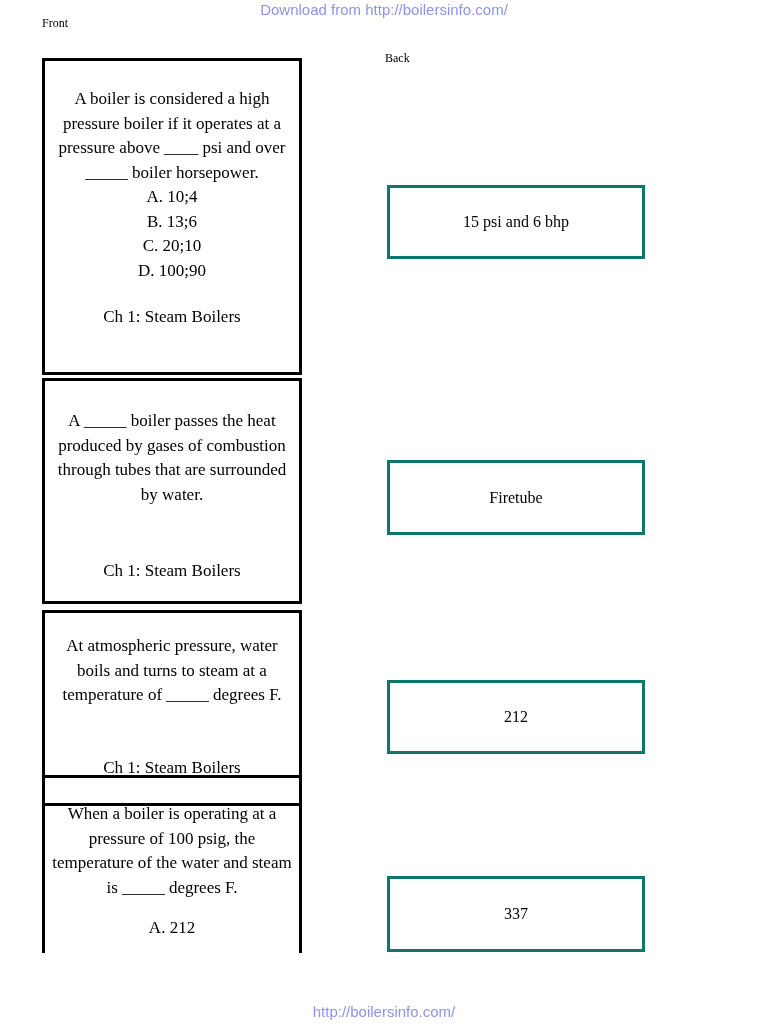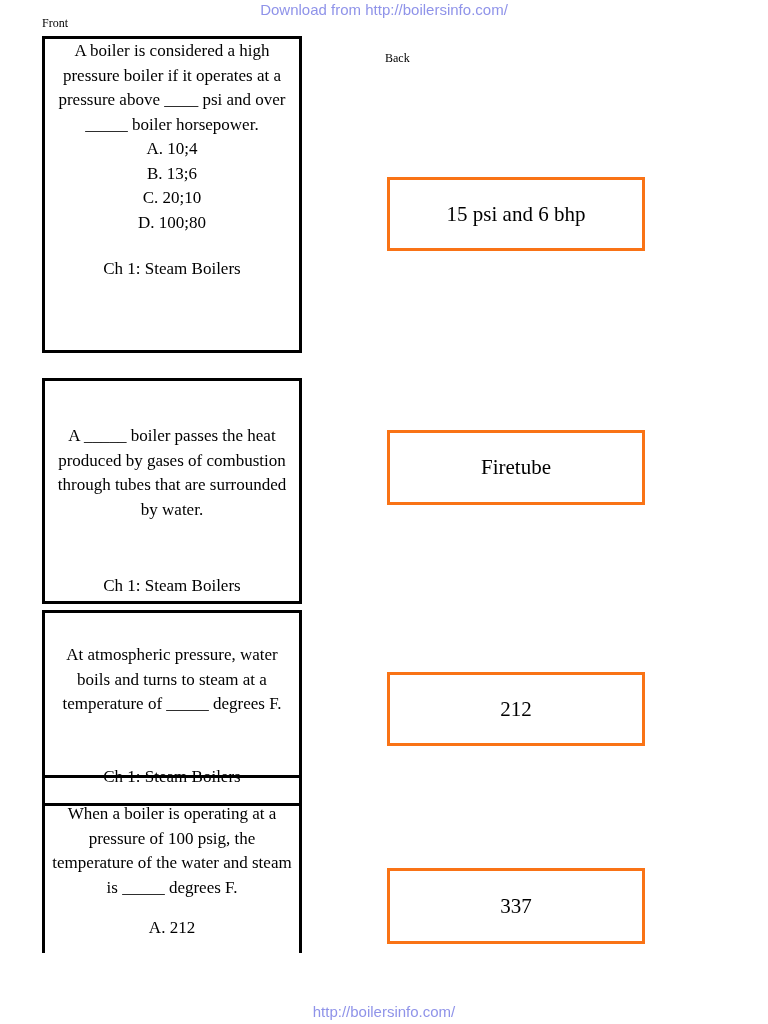--- a/index.html
+++ b/index.html
@@ -37,63 +37,64 @@
   .front-card {
     position: absolute;
     left: 42px;
     width: 260px;
     border: 3px solid #000000;
     text-align: center;
     font-size: 17px;
     line-height: 24.5px;
     padding: 0 3px;
   }
-  .front-card.c1 { top: 36px;  height: 317px; }
-  .front-card.c2 { top: 378px; height: 226px; padding-top: 43px; }
-  .front-card.c3 { top: 610px; height: 196px; padding-top: 30px; }
+  .front-card.c1 { top: 58px;  height: 317px; padding-top: 26px; }
+  .front-card.c2 { top: 378px; height: 226px; padding-top: 28px; }
+  .front-card.c3 { top: 610px; height: 196px; padding-top: 21px; }
   .front-card.c4 { top: 775px; height: 178px; padding-top: 24px; border-bottom: none; }
   .options { }
   .c1 .chapter { margin-top: 22px; }
   .c2 .chapter { margin-top: 52px; }
   .c3 .chapter { margin-top: 48px; }
   .c4 .options { margin-top: 16px; }
   .back-box {
     position: absolute;
     left: 387px;
     width: 258px;
-    border: 3px solid #f97316;
+    border: 3px solid #0f766e;
     display: flex;
     align-items: center;
     justify-content: center;
     text-align: center;
-    font-size: 21px;
+    font-size: 16px;
+    margin-top: 8px;
   }
   .back-box.b1 { top: 177px; height: 74px; }
-  .back-box.b2 { top: 430px; height: 75px; }
+  .back-box.b2 { top: 452px; height: 75px; }
   .back-box.b3 { top: 672px; height: 74px; }
   .back-box.b4 { top: 868px; height: 76px; justify-content: center; }
 </style>
 </head>
 <body>
 
 <div class="page">
 
   <div class="watermark top">Download from http://boilersinfo.com/</div>
 
   <div class="col-heading front">Front</div>
 
   <div class="col-heading back">Back</div>
 
   <div class="front-card c1">
     <div class="question">A boiler is considered a high pressure boiler if it operates at a pressure above ____ psi and over _____ boiler horsepower.</div>
     <div class="options">
       <div>A. 10;4</div>
       <div>B. 13;6</div>
       <div>C. 20;10</div>
-      <div>D. 100;80</div>
+      <div>D. 100;90</div>
     </div>
     <div class="chapter">Ch 1: Steam Boilers</div>
   </div>
 
   <div class="back-box b1">
     <span>15 psi and 6 bhp</span>
   </div>
 
   <div class="front-card c2">
     <div class="question">A _____ boiler passes the heat produced by gases of combustion through tubes that are surrounded by water.</div>

